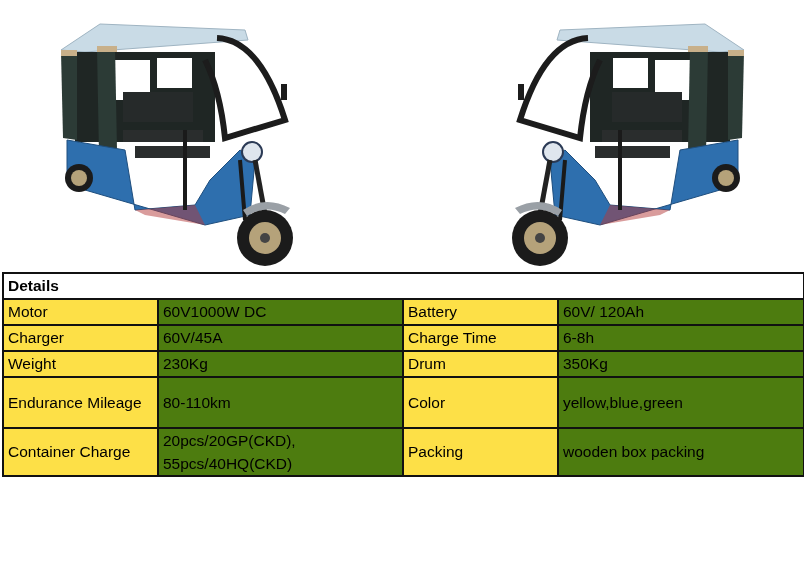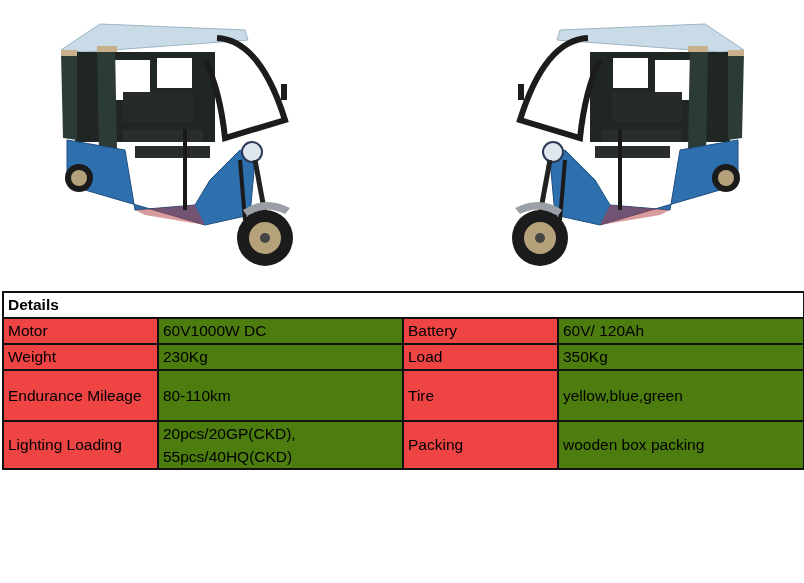--- a/index.html
+++ b/index.html
@@ -3,26 +3,26 @@
 <meta charset="utf-8">
 <style>
   html, body { margin:0; padding:0; background:#ffffff; }
   body { width:804px; height:583px; position:relative; overflow:hidden; font-family:"Liberation Sans", sans-serif; }
   .photo { position:absolute; top:0; }
   .photo-left { left:55px; width:250px; height:275px; }
   .photo-right { left:500px; width:250px; height:275px; }
   .photo svg { width:100%; height:100%; display:block; }
 
   table.spec {
-    position:absolute; left:2px; top:291px; width:801px;
+    position:absolute; left:2px; top:272px; width:801px;
     border-collapse:collapse; table-layout:fixed;
     font-size:15.5px; color:#000;
   }
   table.spec td { border:2px solid #111; padding:0 0 0 4px; vertical-align:middle; line-height:24px; white-space:nowrap; overflow:hidden; }
-  table.spec td.lbl { background:#ef4444; }
+  table.spec td.lbl { background:#fde047; }
   table.spec td.val { background:#4d7c0f; }
   td.title { font-weight:bold; background:#fff; height:23px; }
   tr.r1 td { height:23px; }
   tr.r2 td { height:49px; }
   tr.r3 td { height:46px; }
   .multiline { white-space:normal !important; line-height:23px !important; }
 </style>
 </head>
 <body>
 
@@ -109,33 +109,39 @@
       <tr class="r1">
     <td colspan="4" class="title">Details</td>
   </tr>
   <tr class="r1">
     <td class="lbl">Motor</td>
     <td class="val">60V1000W DC</td>
     <td class="lbl">Battery</td>
     <td class="val">60V/ 120Ah</td>
   </tr>
   <tr class="r1">
+    <td class="lbl">Charger</td>
+    <td class="val">60V/45A</td>
+    <td class="lbl">Charge Time</td>
+    <td class="val">6-8h</td>
+  </tr>
+  <tr class="r1">
     <td class="lbl">Weight</td>
     <td class="val">230Kg</td>
-    <td class="lbl">Load</td>
+    <td class="lbl">Drum</td>
     <td class="val">350Kg</td>
   </tr>
   <tr class="r2">
     <td class="lbl">Endurance Mileage</td>
     <td class="val">80-110km</td>
-    <td class="lbl">Tire</td>
+    <td class="lbl">Color</td>
     <td class="val">yellow,blue,green</td>
   </tr>
   <tr class="r3">
-    <td class="lbl">Lighting Loading</td>
+    <td class="lbl">Container Charge</td>
     <td class="val multiline">
       <div>20pcs/20GP(CKD),</div>
       <div>55pcs/40HQ(CKD)</div>
     </td>
     <td class="lbl">Packing</td>
     <td class="val">wooden box packing</td>
   </tr>
 </tbody>
   </table>
 

